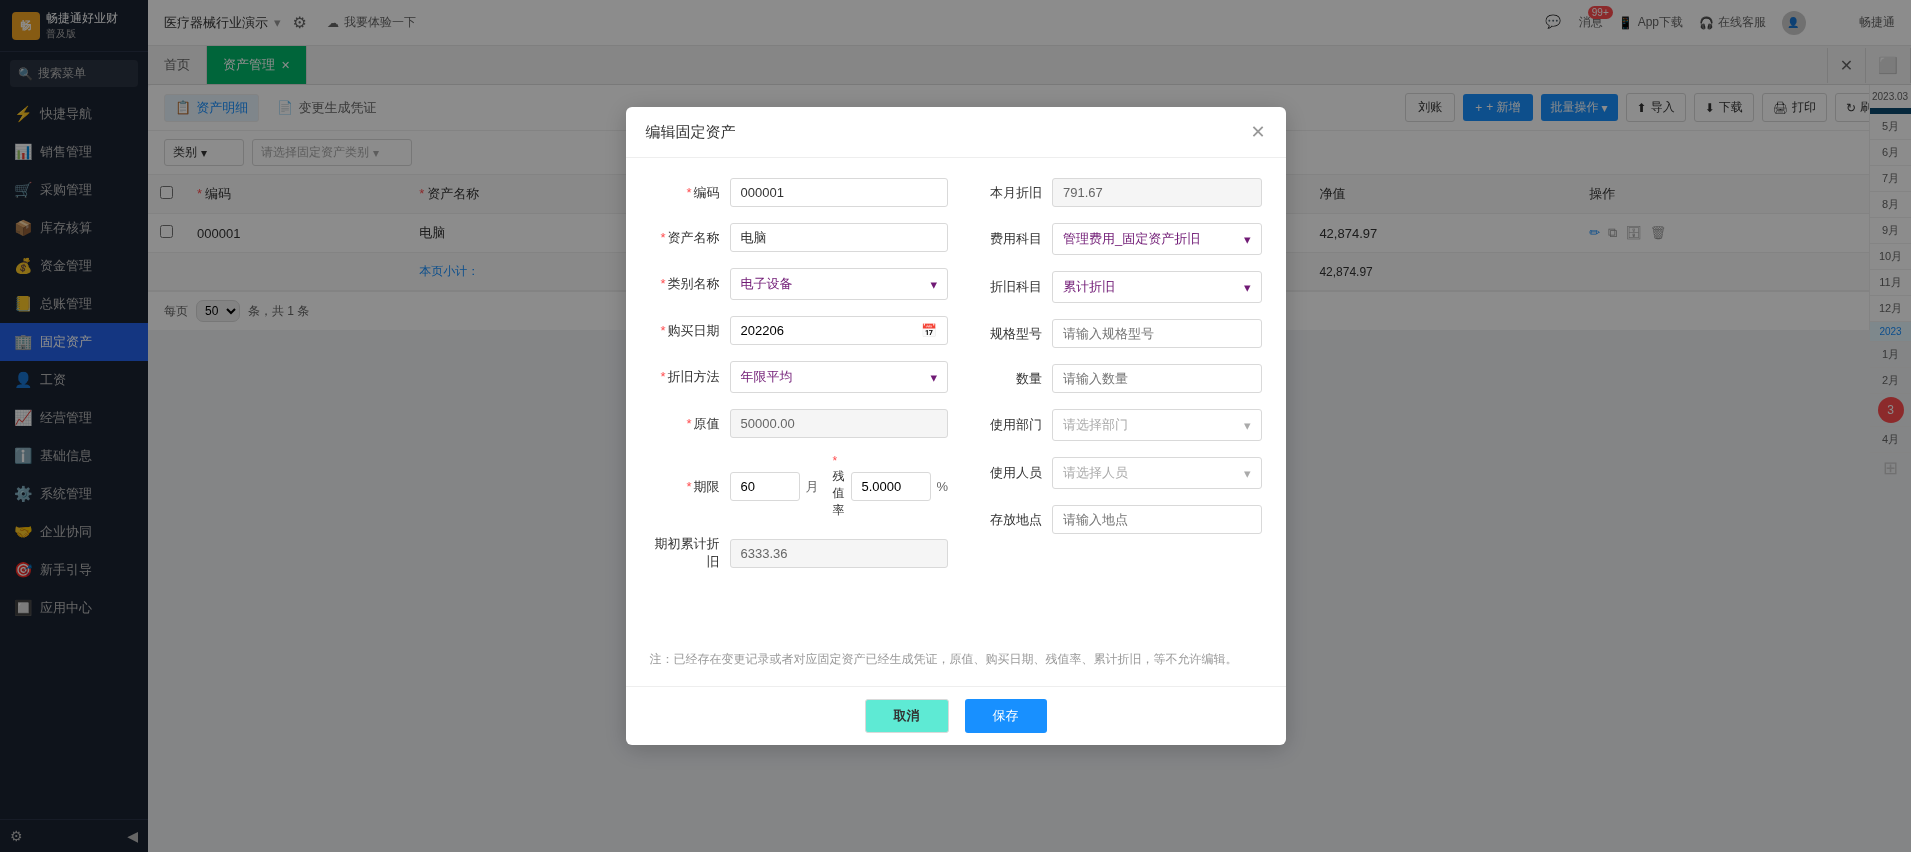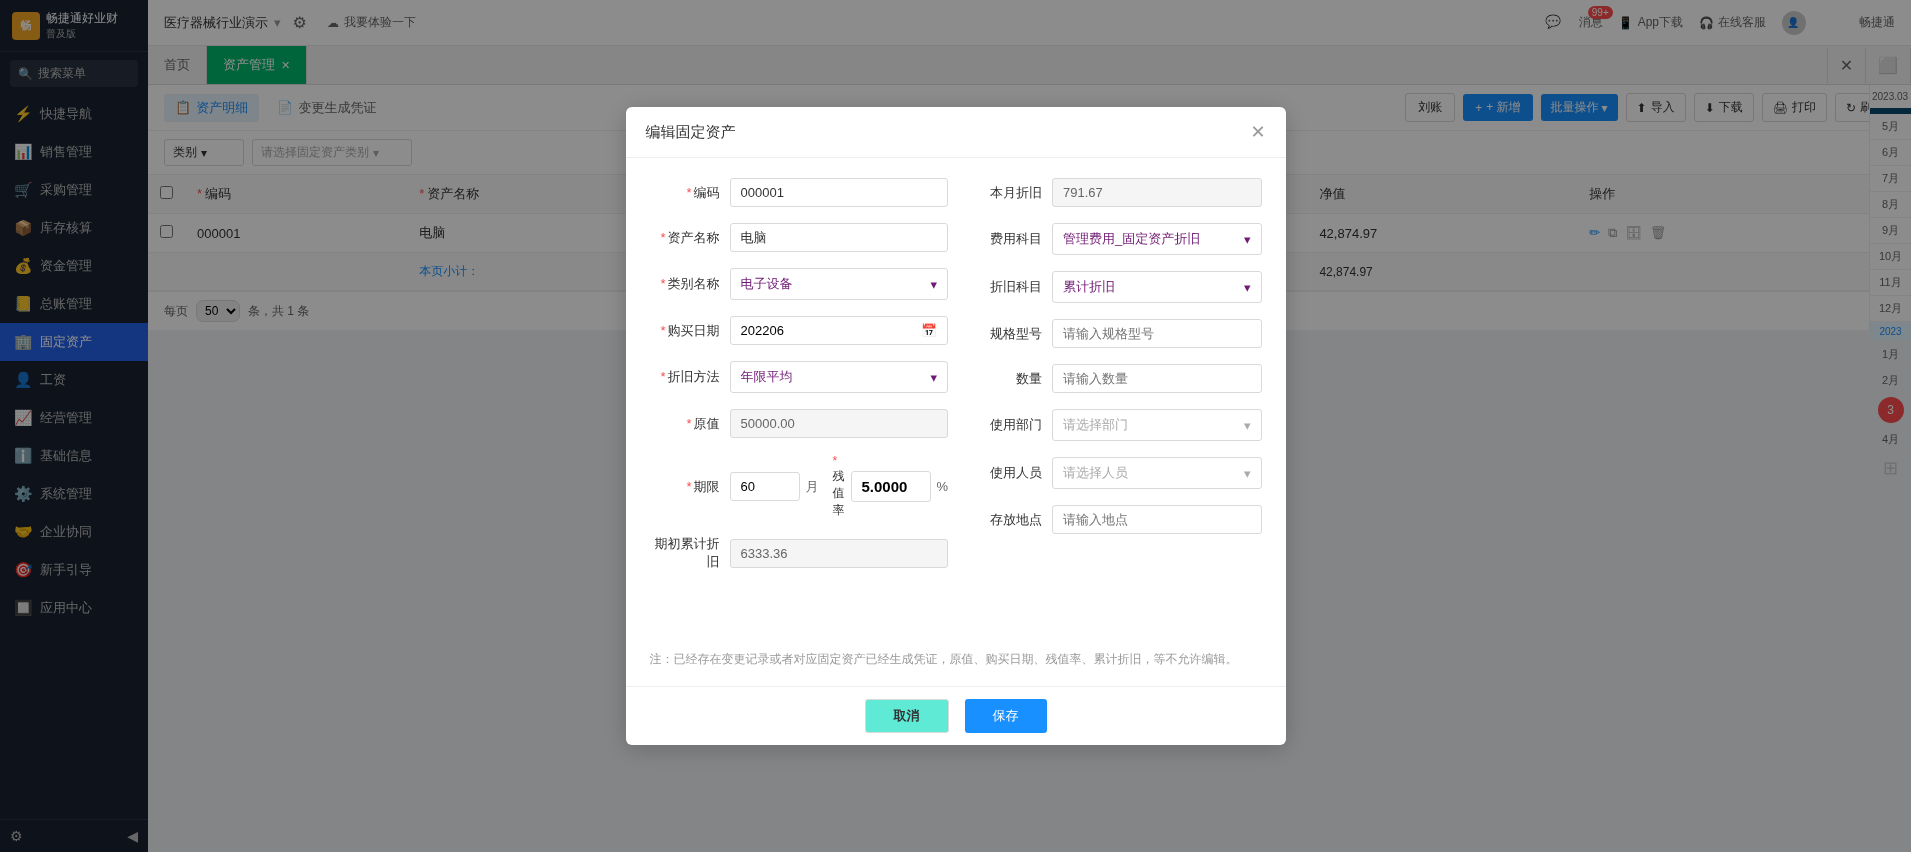--- a/index.html
+++ b/index.html
@@ -89,21 +89,21 @@
     .form-label { font-size: 13px; color: #333; width: 80px; flex-shrink: 0; text-align: right; padding-right: 10px; }
     .form-label .req { color: #ff4d4f; margin-right: 2px; }
     .form-input { flex: 1; border: 1px solid #d9d9d9; border-radius: 3px; padding: 6px 10px; font-size: 13px; outline: none; color: #333; }
     .form-input.readonly { background: #f5f5f5; color: #666; }
     .form-input-date { flex: 1; border: 1px solid #d9d9d9; border-radius: 3px; padding: 6px 10px; font-size: 13px; display: flex; align-items: center; justify-content: space-between; cursor: pointer; }
     .form-select { flex: 1; border: 1px solid #d9d9d9; border-radius: 3px; padding: 6px 10px; font-size: 13px; display: flex; align-items: center; justify-content: space-between; cursor: pointer; color: #701a75; }
     .form-select.placeholder { color: #aaa; }
     .form-row-period { display: flex; align-items: center; gap: 6px; flex: 1; }
     .period-input { width: 70px; border: 1px solid #d9d9d9; border-radius: 3px; padding: 6px 10px; font-size: 13px; }
     .period-unit { font-size: 13px; color: #666; }
-    .residual-rate { width: 80px; border: 1px solid #d9d9d9; border-radius: 3px; padding: 6px 10px; font-size: 15px; font-weight: bold; }
+    .residual-rate { width: 80px; border: 1px solid #d9d9d9; border-radius: 3px; padding: 6px 10px; font-size: 13px; }
     .percent-sign { font-size: 13px; color: #666; }
     .modal-note { padding: 0 24px 16px; font-size: 12px; color: #999; line-height: 1.6; margin-top: 43px; }
     .modal-footer { padding: 12px 24px; border-top: 1px solid #eee; display: flex; justify-content: center; gap: 16px; }
     .btn-cancel { background: #5eead4; border: 1px solid #d9d9d9; padding: 7px 28px; border-radius: 3px; font-size: 13px; cursor: pointer; color: #333; font-weight: bold; }
     .btn-save { background: #1890ff; color: #fff; border: none; padding: 7px 28px; border-radius: 3px; font-size: 13px; cursor: pointer; }
 
     .checkbox-cell { width: 30px; }
     input[type="checkbox"] { cursor: pointer; }
   </style>
 </head>

